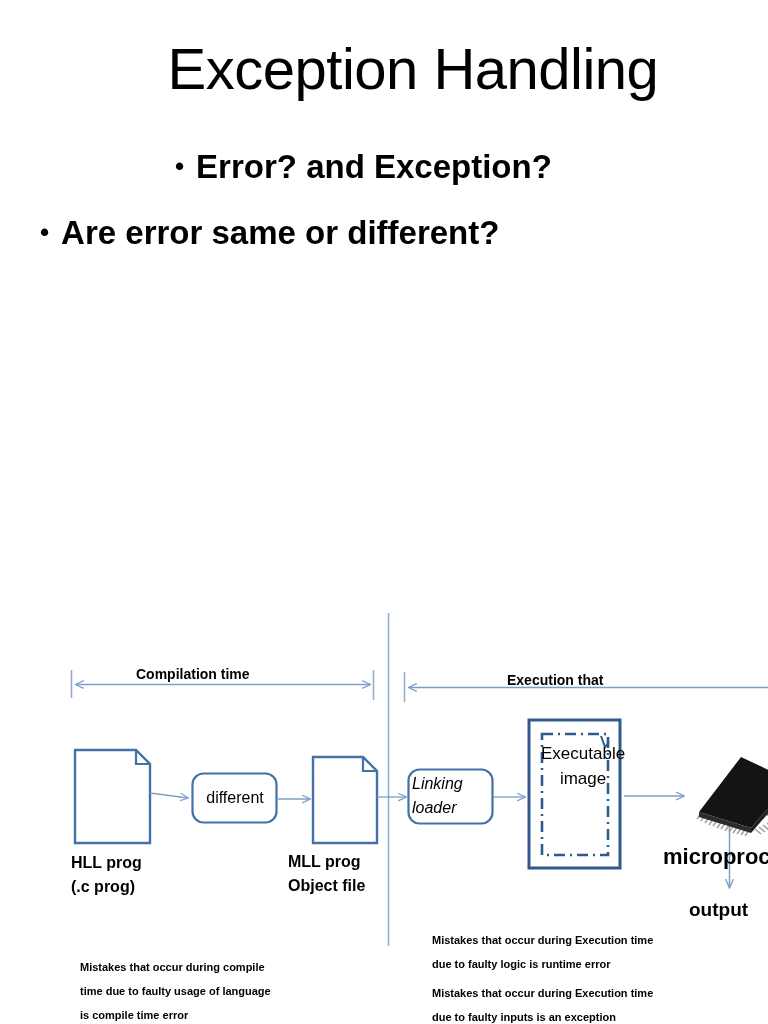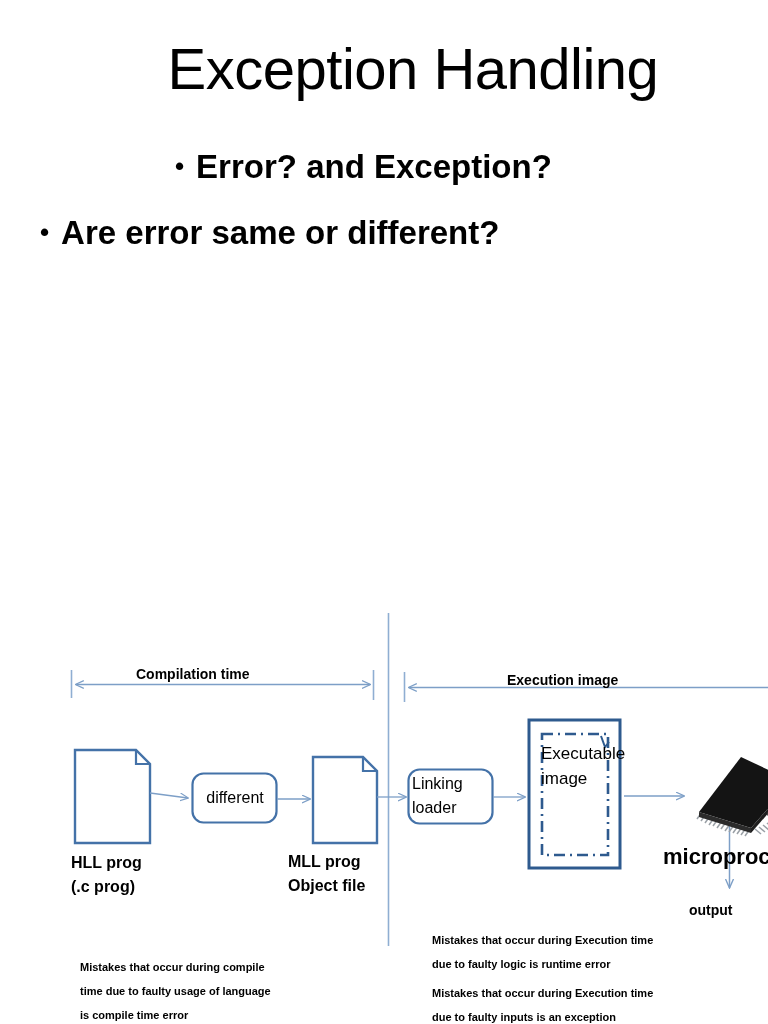--- a/index.html
+++ b/index.html
@@ -87,35 +87,35 @@
 
   .box-label {
     font-size: 16px;
     line-height: 21px;
     font-weight: 400;
   }
   #label-compiler {
     left: 164px; top: 787px; width: 70px; text-align: center;
   }
   #label-linking-loader {
-    left: 376px; top: 772px; line-height: 24px;
+    left: 376px; top: 772px; line-height: 24px; font-style: italic;
   }
   #label-executable-image {
-    left: 505px; top: 741px; line-height: 25px; font-size: 17px;
+    left: 505px; top: 741px; line-height: 25px; font-size: 17px; text-align: center;
   }
 
   .caption {
     font-size: 16px;
     font-weight: 700;
     line-height: 24px;
   }
   #label-hll { left: 35px;  top: 851px; }
   #label-mll { left: 252px; top: 850px; }
   #label-microprocessor { left: 627px; top: 845px; font-size: 22px; }
-  #label-output { left: 653px; top: 898px; font-size: 14px; }
+  #label-output { left: 653px; top: 898px; font-size: 19px; }
 
   .note {
     position: absolute;
     font-size: 11px;
     font-weight: 700;
     line-height: 24px;
     font-family: "Liberation Sans", sans-serif;
     white-space: pre-line;
   }
   #note-compile   { left: 44px;  top: 955px; }
@@ -243,21 +243,21 @@
       <path d="M48,3 L99,27 L58,74 L6,58 Z" fill="#141414"></path>
       <path d="M6,58 L58,74 L58,79 L6,63 Z" fill="#2b2b2b"></path>
       <path d="M58,74 L99,27 L99,32 L58,79 Z" fill="#1e1e1e"></path>
 
       <ellipse cx="78" cy="60" rx="4" ry="2.6" fill="#3a3a3a"></ellipse>
     </g>
   </svg>
 
   <div class="dlabel timeline-label" id="label-compilation-time">Compilation time</div>
 
-  <div class="dlabel timeline-label" id="label-execution-time">Execution image</div>
+  <div class="dlabel timeline-label" id="label-execution-time">Execution that</div>
 
   <div class="dlabel box-label" id="label-compiler">different</div>
 
   <div class="dlabel box-label" id="label-linking-loader">Linking
 loader</div>
 
   <div class="dlabel box-label" id="label-executable-image">Executable
 image</div>
 
   <div class="dlabel caption" id="label-mll">MLL prog

